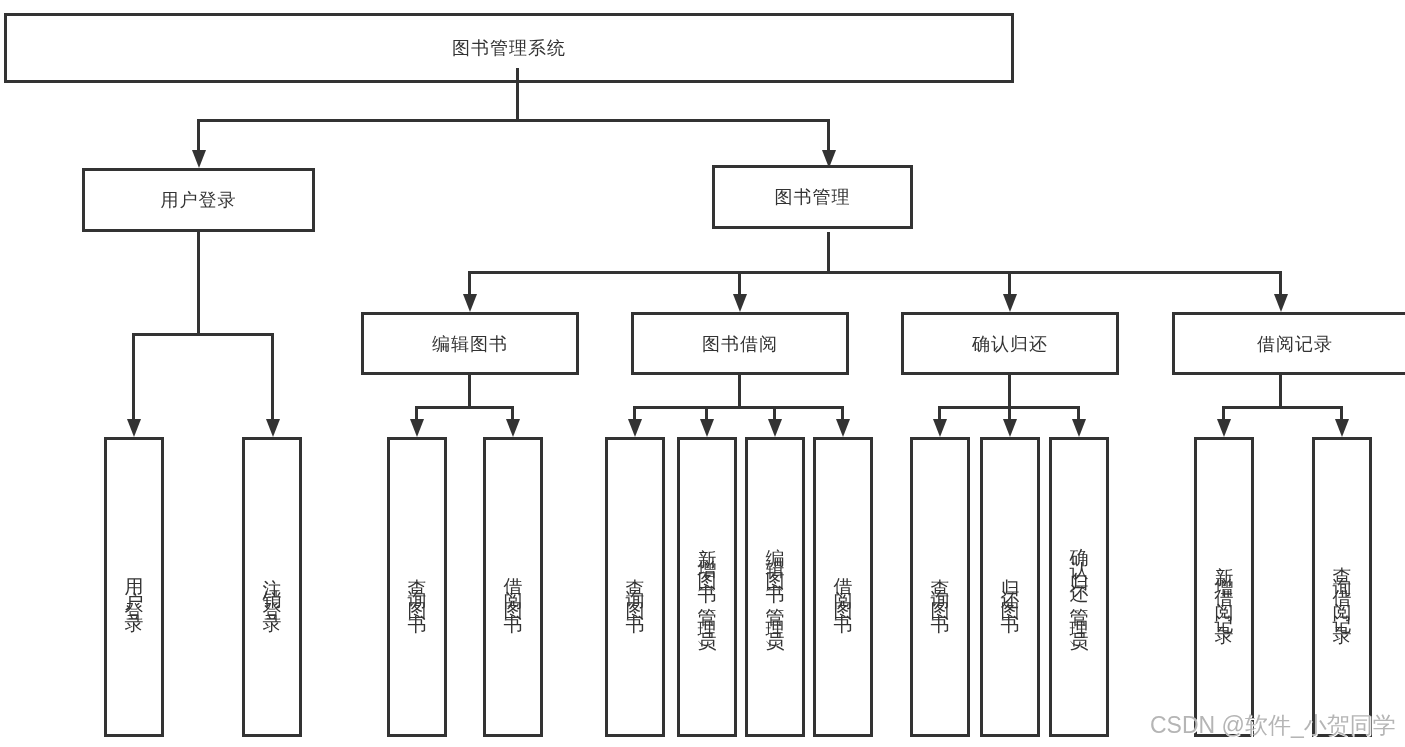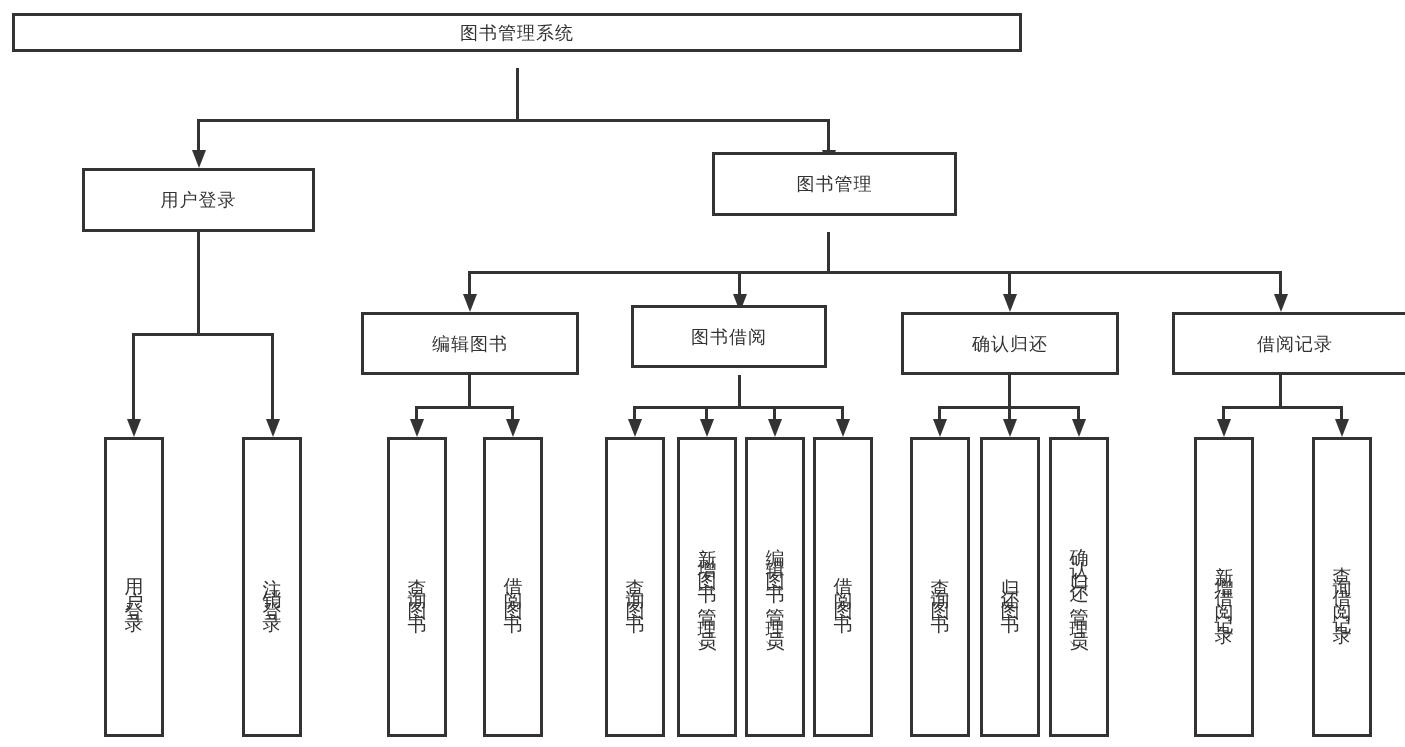--- a/index.html
+++ b/index.html
@@ -60,35 +60,35 @@
     color: #b5b5b5;
     white-space: nowrap;
     text-shadow: 1px 1px 0 #ffffff;
   }
 </style>
 </head>
 <body>
 
 <div class="canvas">
 
-  <div class="box" style="left:12px; top:13px; width:1010px; height:39px;">
+  <div class="box" style="left:4px; top:13px; width:1010px; height:70px;">
     <span class="h-label">图书管理系统</span>
   </div>
 
   <div class="ln" style="left:516px; top:68px; width:3px; height:52px;"></div>
   <div class="ln" style="left:197px; top:119px; width:633px; height:3px;"></div>
   <div class="ln" style="left:197px; top:119px; width:3px; height:31px;"></div>
   <div class="arr" style="left:192px; top:150px;"></div>
   <div class="ln" style="left:827px; top:119px; width:3px; height:31px;"></div>
   <div class="arr" style="left:822px; top:150px;"></div>
 
   <div class="box" style="left:82px; top:168px; width:233px; height:64px;">
     <span class="h-label">用户登录</span>
   </div>
-  <div class="box" style="left:712px; top:152px; width:245px; height:64px;">
+  <div class="box" style="left:712px; top:165px; width:201px; height:64px;">
     <span class="h-label">图书管理</span>
   </div>
 
   <div class="ln" style="left:197px; top:232px; width:3px; height:103px;"></div>
   <div class="ln" style="left:132px; top:333px; width:142px; height:3px;"></div>
   <div class="ln" style="left:132px; top:333px; width:3px; height:86px;"></div>
   <div class="arr" style="left:127px; top:419px;"></div>
   <div class="ln" style="left:271px; top:333px; width:3px; height:86px;"></div>
   <div class="arr" style="left:266px; top:419px;"></div>
 
@@ -99,21 +99,21 @@
   <div class="ln" style="left:738px; top:271px; width:3px; height:23px;"></div>
   <div class="arr" style="left:733px; top:294px;"></div>
   <div class="ln" style="left:1008px; top:271px; width:3px; height:23px;"></div>
   <div class="arr" style="left:1003px; top:294px;"></div>
   <div class="ln" style="left:1279px; top:271px; width:3px; height:23px;"></div>
   <div class="arr" style="left:1274px; top:294px;"></div>
 
   <div class="box" style="left:361px; top:312px; width:218px; height:63px;">
     <span class="h-label">编辑图书</span>
   </div>
-  <div class="box" style="left:631px; top:305px; width:196px; height:63px;align-items:center;">
+  <div class="box" style="left:631px; top:312px; width:218px; height:63px;align-items:center;">
     <span class="h-label">图书借阅</span>
   </div>
   <div class="box" style="left:901px; top:312px; width:218px; height:63px;">
     <span class="h-label">确认归还</span>
   </div>
   <div class="box" style="left:1172px; top:312px; width:246px; height:63px;">
     <span class="h-label">借阅记录</span>
   </div>
 
   <div class="ln" style="left:468px; top:375px; width:3px; height:33px;"></div>
@@ -187,14 +187,15 @@
     <span class="v-label">确认归还（管理员）</span>
   </div>
 
   <div class="box leaf" style="left:1194px;">
     <span class="v-label">新增借阅记录</span>
   </div>
   <div class="box leaf" style="left:1312px;">
     <span class="v-label">查询借阅记录</span>
   </div>
 
+  <div class="watermark">CSDN @软件_小贺同学</div>
 
 </div>
 
 </body></html>

